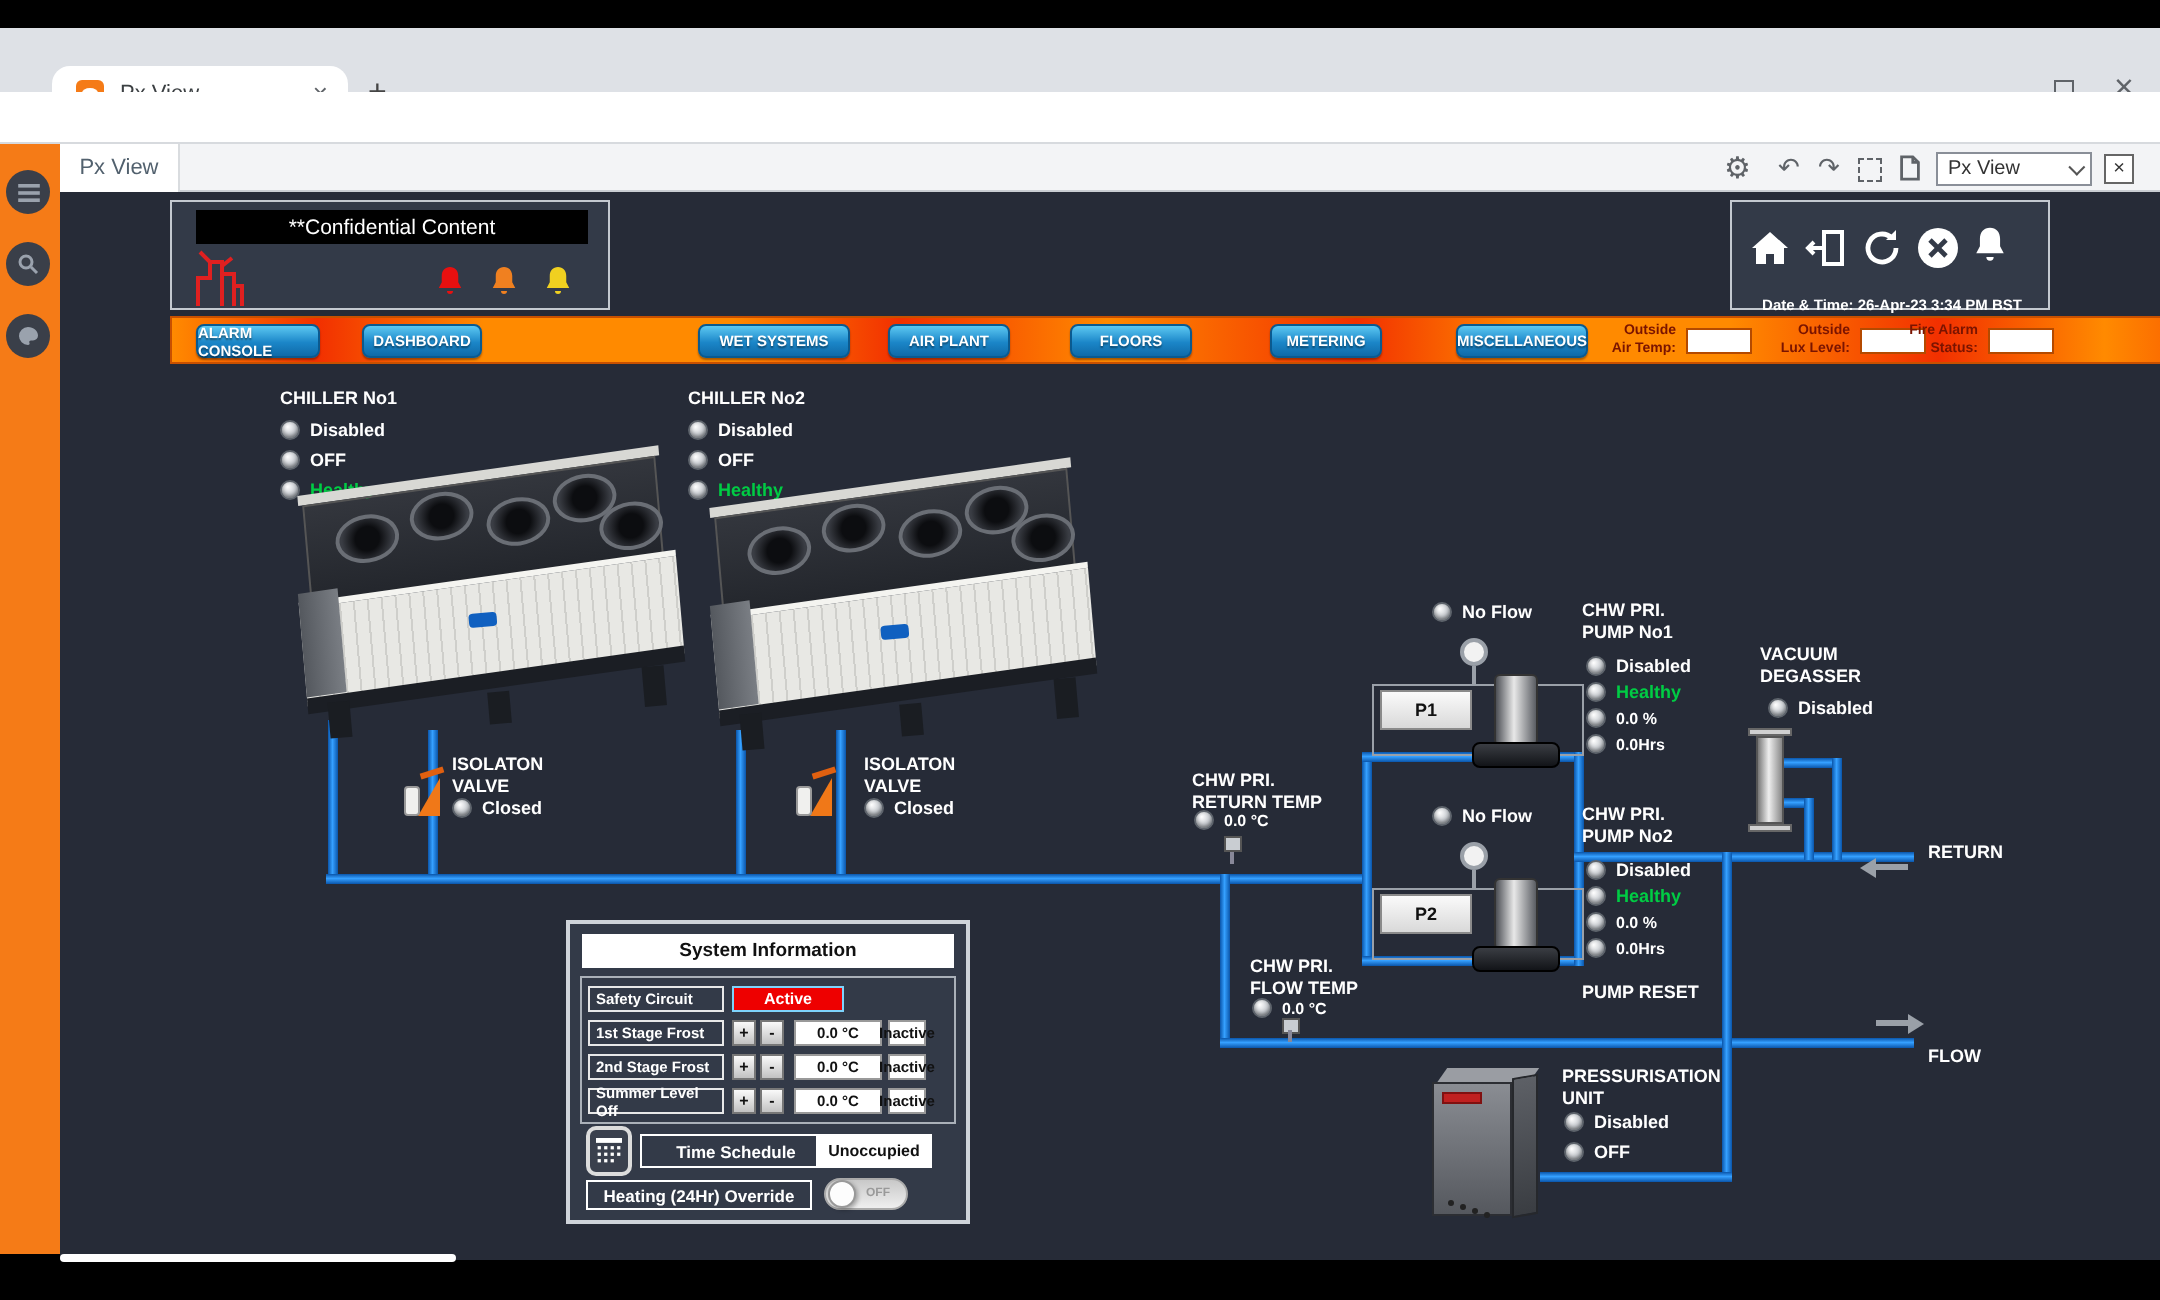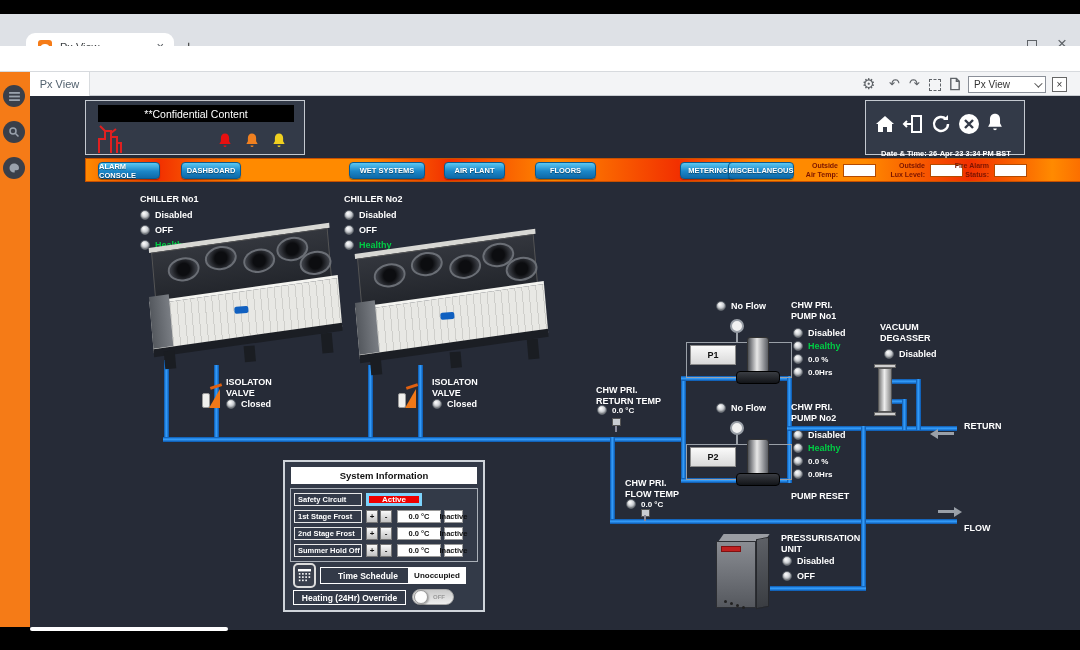--- a/index.html
+++ b/index.html
@@ -54,21 +54,21 @@
   .pumpcyl{position:absolute;width:22px;height:36px;border-radius:3px;background:linear-gradient(90deg,#4c4f55,#e8e8e8 45%,#5a5d63);border:1px solid #333;}
   .pumpbase{position:absolute;width:44px;height:13px;border-radius:4px;background:linear-gradient(180deg,#3a3d43,#121418);border:1px solid #000;}
   .arrowline{position:absolute;height:3px;background:#9aa0a8;}
   .tri-l{position:absolute;width:0;height:0;border-top:5px solid transparent;border-bottom:5px solid transparent;border-right:8px solid #9aa0a8;}
   .tri-r{position:absolute;width:0;height:0;border-top:5px solid transparent;border-bottom:5px solid transparent;border-left:8px solid #9aa0a8;}
   
   .si{position:absolute;left:283px;top:460px;width:202px;height:152px;background:#333a48;border:2px solid #cfd4da;}
   .sititle{position:absolute;left:6px;top:5px;width:186px;height:17px;background:#fff;display:flex;align-items:center;justify-content:center;font-size:9.5px;font-weight:bold;color:#111;}
   .sigroup{position:absolute;left:5px;top:26px;width:188px;height:74px;border:1px solid #aab0b8;}
   .silabel{position:absolute;left:9px;width:68px;height:13px;border:1px solid #e8e8e8;color:#fff;font-weight:bold;font-size:7.5px;display:flex;align-items:center;padding-left:3px;}
-  .sired{position:absolute;left:81px;width:56px;height:13px;background:#ee0000;border:3px solid #7dd3fc;color:#fff;font-weight:bold;font-size:8px;display:flex;align-items:center;justify-content:center;}
+  .sired{position:absolute;left:81px;width:56px;height:13px;background:#ee0000;border:1px solid #7dd3fc;color:#fff;font-weight:bold;font-size:8px;display:flex;align-items:center;justify-content:center;}
   .sibtn{position:absolute;width:12px;height:13px;background:linear-gradient(180deg,#fafafa,#c2c2c2);border:1px solid #777;color:#111;font-weight:bold;font-size:8px;display:flex;align-items:center;justify-content:center;}
   .sival{position:absolute;width:44px;height:13px;background:#fff;border:1px solid #999;color:#111;font-weight:bold;font-size:7.5px;display:flex;align-items:center;justify-content:center;}
   .sist{position:absolute;width:19px;height:13px;background:#fff;border:1px solid #999;color:#111;font-weight:bold;font-size:7.5px;display:flex;align-items:center;justify-content:center;}
   .calbtn{position:absolute;left:8px;top:101px;width:23px;height:25px;border:2px solid #dcdcdc;border-radius:5px;background:#3a404d;display:flex;align-items:center;justify-content:center;}
   .schlabel{position:absolute;left:35px;top:105px;width:96px;height:17px;border:1px solid #fff;color:#fff;font-weight:bold;font-size:8.5px;display:flex;align-items:center;justify-content:center;}
   .schval{position:absolute;left:123px;top:105px;width:58px;height:17px;background:#fff;color:#111;font-weight:bold;font-size:8px;display:flex;align-items:center;justify-content:center;}
   .heatlabel{position:absolute;left:8px;top:128px;width:113px;height:15px;border:1px solid #fff;color:#fff;font-weight:bold;font-size:8.5px;display:flex;align-items:center;justify-content:center;}
   .toggle{position:absolute;left:127px;top:127px;width:42px;height:16px;border-radius:8px;background:linear-gradient(180deg,#c8c8c8,#efefef);border:1px solid #aaa;display:flex;align-items:center;}
   .knob{width:14px;height:14px;border-radius:50%;background:#fdfdfd;border:1px solid #999;margin-left:1px;box-shadow:1px 1px 2px rgba(0,0,0,.3);}
   .togglelabel{font-size:6px;color:#999;font-weight:bold;margin-left:5px;}
@@ -254,21 +254,21 @@
       <span class="datetime">Date &amp; Time:  26-Apr-23 3:34 PM BST</span>
     </div>
   </div>
 
   <div class="navbar">
     <div class="navbtn" style="left:12px;width:62px;">ALARM CONSOLE</div>
     <div class="navbtn" style="left:95px;width:60px;">DASHBOARD</div>
     <div class="navbtn" style="left:263px;width:76px;">WET SYSTEMS</div>
     <div class="navbtn" style="left:358px;width:61px;">AIR PLANT</div>
     <div class="navbtn" style="left:449px;width:61px;">FLOORS</div>
-    <div class="navbtn" style="left:549px;width:56px;margin-left:45px;">METERING</div>
+    <div class="navbtn" style="left:549px;width:56px;">METERING</div>
     <div class="navbtn" style="left:642px;width:66px;">MISCELLANEOUS</div>
     <span class="envlabel" style="left:706px;">Outside
 Air Temp:</span>
     <div class="envbox" style="left:757px;"><input class="envinput" value="" style=""></div>
     <span class="envlabel" style="left:793px;">Outside
 Lux Level:</span>
     <div class="envbox" style="left:844px;"><input class="envinput" value="" style=""></div>
     <span class="envlabel" style="left:857px;">Fire Alarm
 Status:</span>
     <div class="envbox" style="left:908px;"><input class="envinput" value="" style=""></div>
@@ -513,21 +513,21 @@
     <div class="sibtn" style="left:95px;top:48px;">-</div>
     <div class="sival" style="left:112px;top:48px;">0.0 °C</div>
     <div class="sist" style="left:159px;top:48px;">Inactive</div>
 
     <div class="silabel" style="top:65px;">2nd Stage Frost</div>
     <div class="sibtn" style="left:81px;top:65px;">+</div>
     <div class="sibtn" style="left:95px;top:65px;">-</div>
     <div class="sival" style="left:112px;top:65px;">0.0 °C</div>
     <div class="sist" style="left:159px;top:65px;">Inactive</div>
 
-    <div class="silabel" style="top:82px;">Summer Hold Off</div>
+    <div class="silabel" style="top:82px;">Summer Level Off</div>
     <div class="sibtn" style="left:81px;top:82px;">+</div>
     <div class="sibtn" style="left:95px;top:82px;">-</div>
     <div class="sival" style="left:112px;top:82px;">0.0 °C</div>
     <div class="sist" style="left:159px;top:82px;">Inactive</div>
 
     <div class="calbtn">
       <svg width="13" height="13" viewBox="0 0 16 16">
           <g fill="#fff">
             <rect x="0" y="0" width="16" height="3"></rect>
             <rect x="1" y="5" width="2" height="2"></rect>

